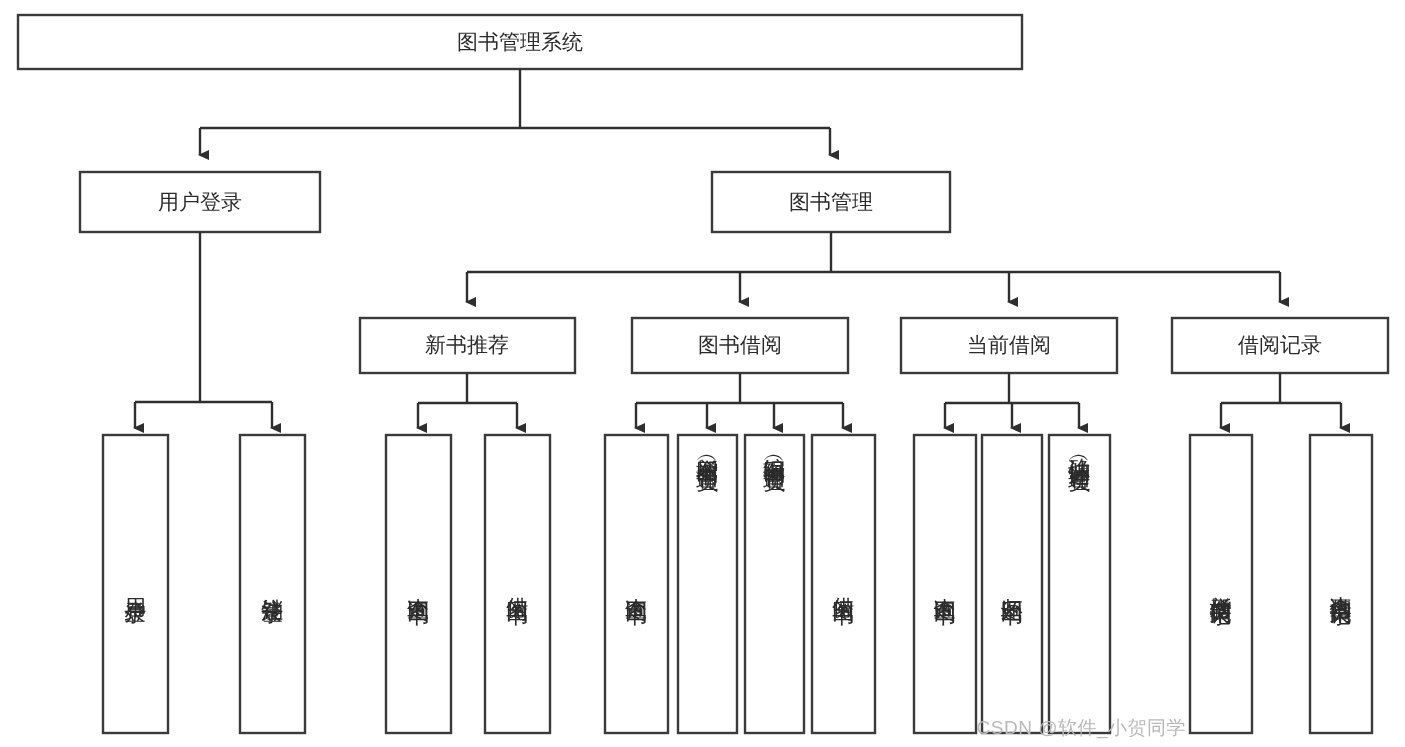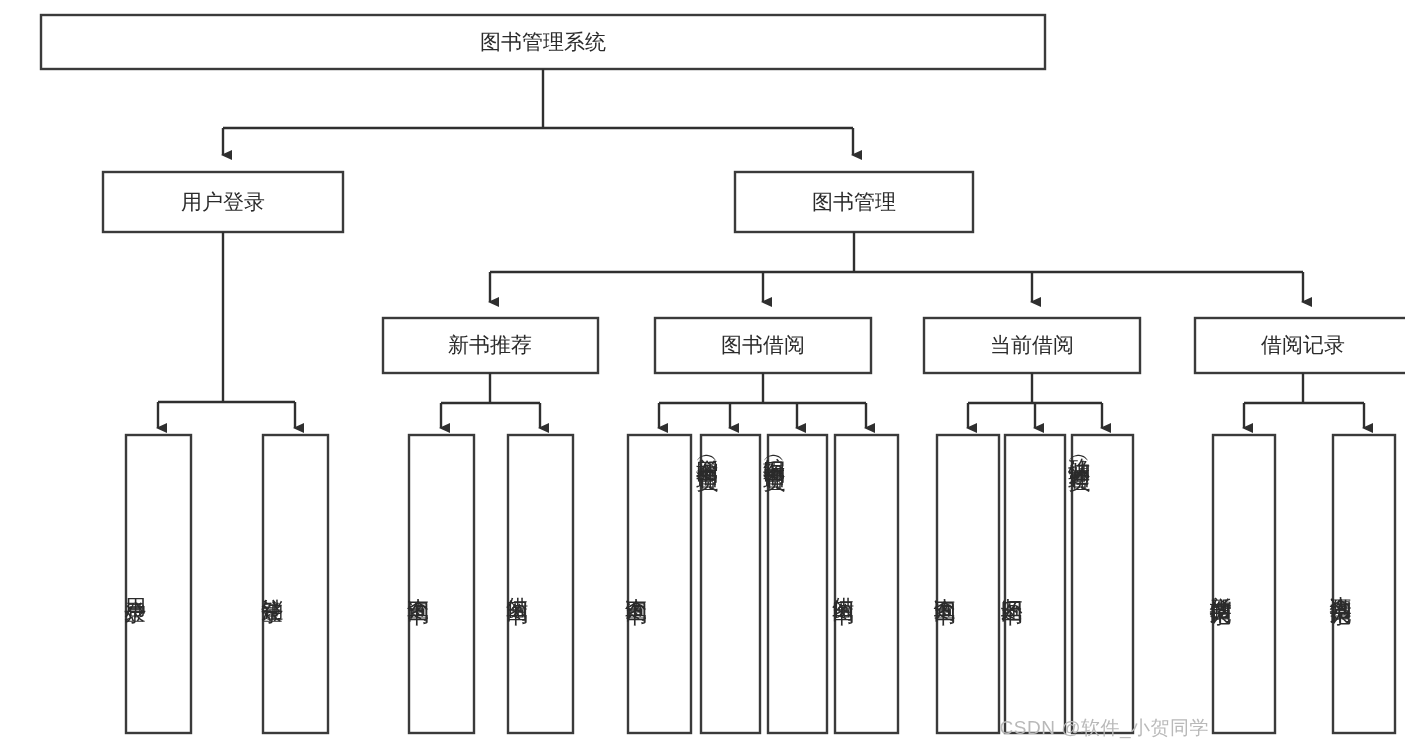--- a/index.html
+++ b/index.html
@@ -13,21 +13,20 @@
     font-family: "Liberation Sans", "DejaVu Sans", sans-serif;
     position: relative;
     overflow: hidden;
   }
   #diagram-root {
     position: absolute;
     left: 0;
     top: 0;
     width: 1196px;
     height: 747px;
-    padding-left: 23px;
   }
   svg.diagram-canvas {
     display: block;
     width: 1405px;
     height: 747px;
   }
   .node-box {
     fill: #ffffff;
     stroke: #3a3a3a;
     stroke-width: 2.4;

